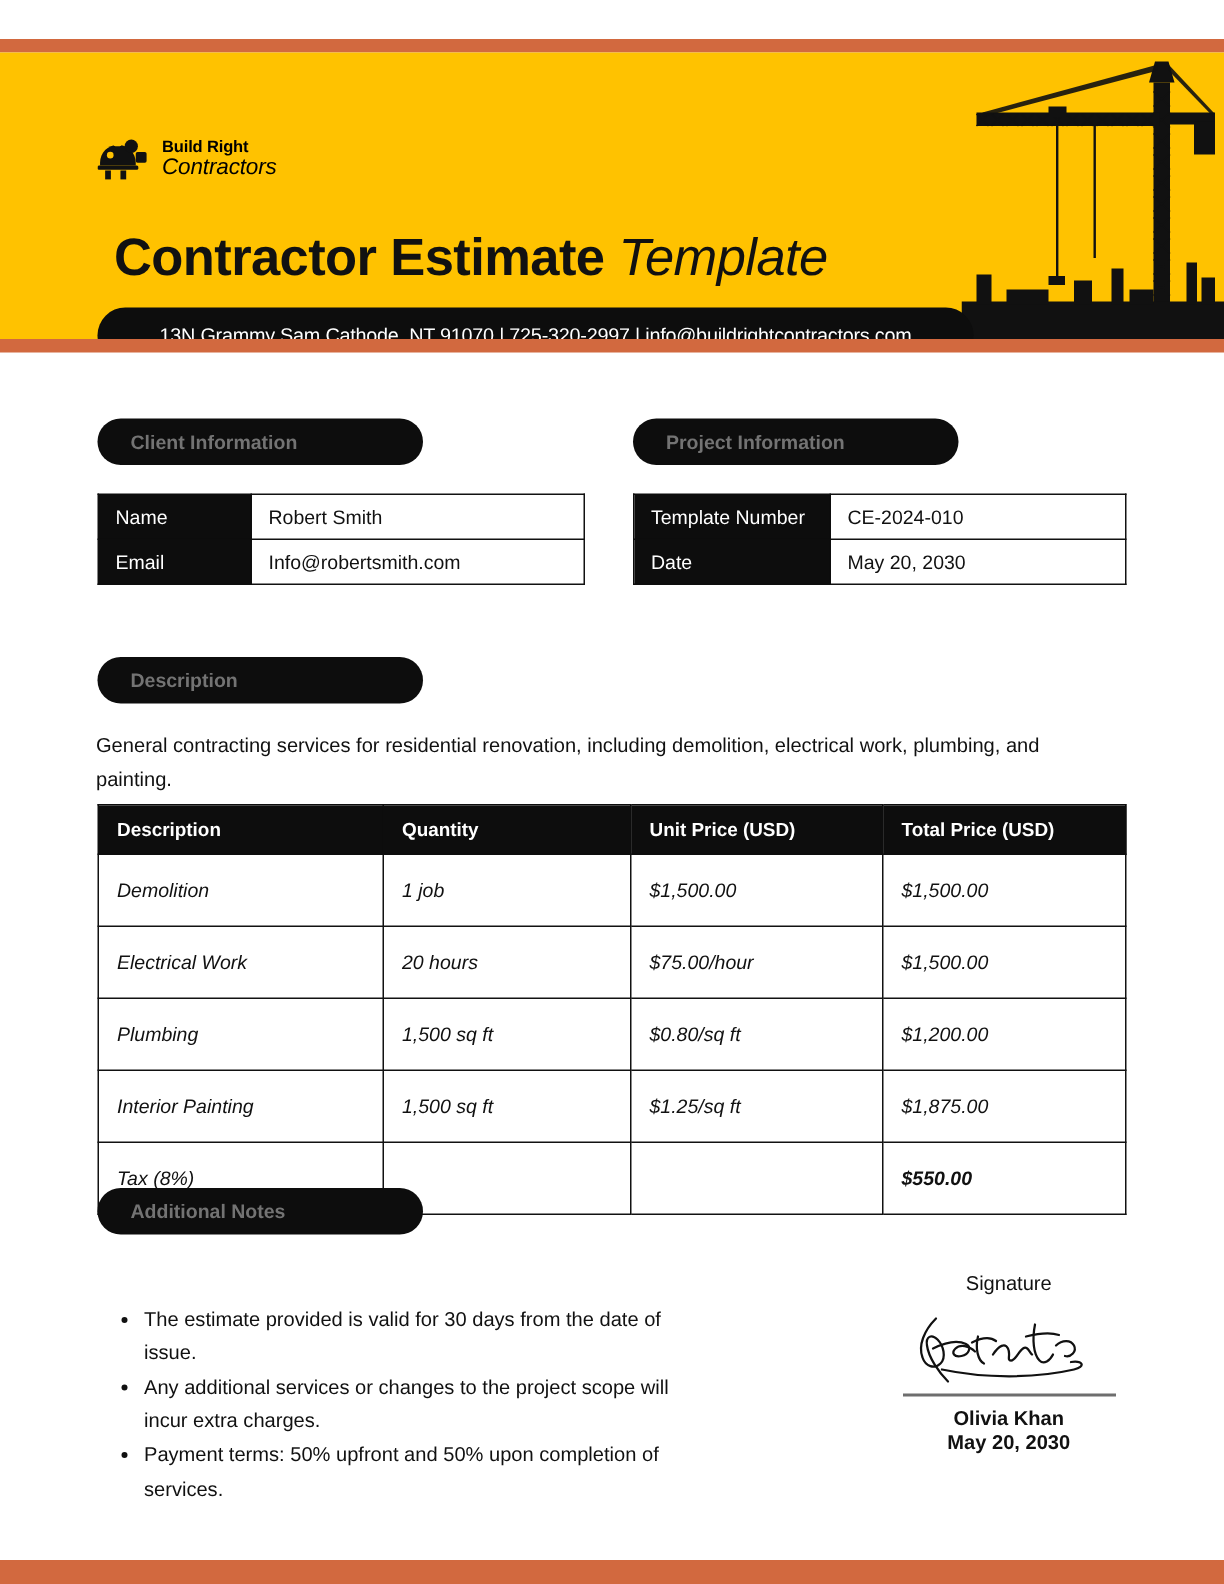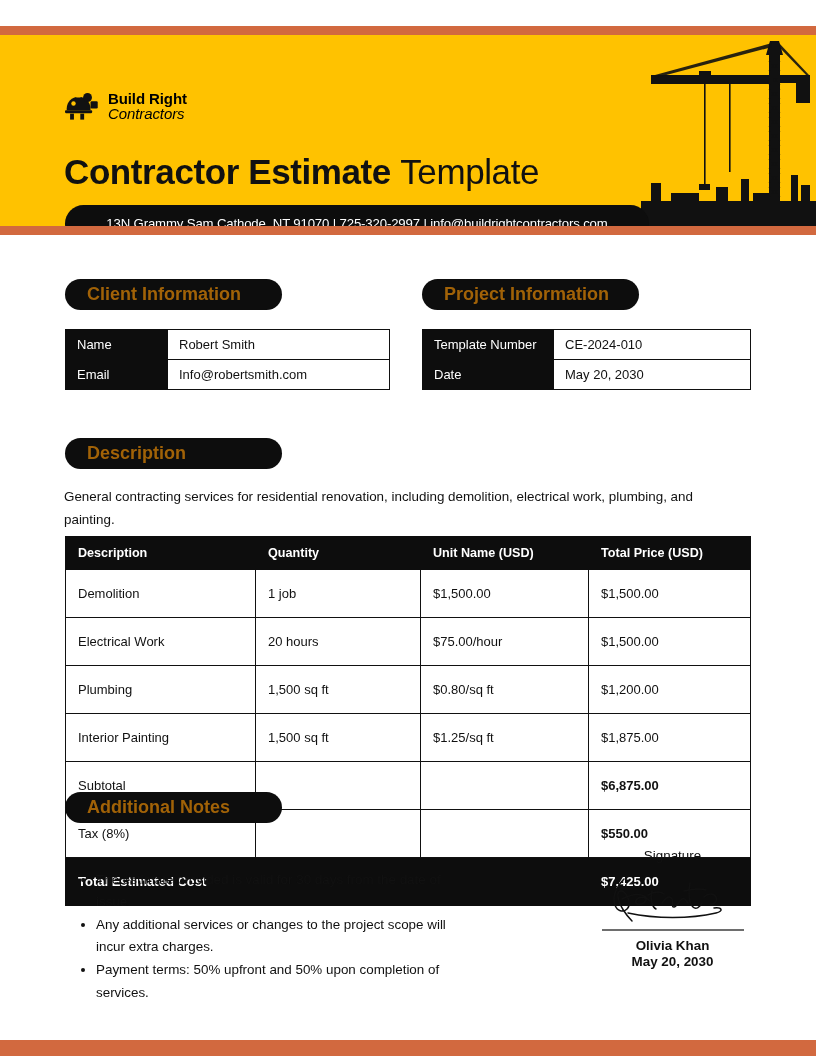--- a/index.html
+++ b/index.html
@@ -68,21 +68,21 @@
     position: absolute;
     left: 65px;
     top: 56px;
     display: flex;
     align-items: center;
     gap: 9px;
   }
   .logo-mark { width: 34px; height: 30px; display: block; }
   .logo-text { line-height: 1.02; }
   .logo-line1 {
-    font-size: 15px;
+    font-size: 11px;
     font-weight: bold;
     color: #000;
     letter-spacing: -0.1px;
     display: block;
   }
   .logo-line2 {
     font-size: 15px;
     font-style: italic;
     color: #000;
     display: block;
@@ -91,22 +91,22 @@
 
   .doc-title {
     position: absolute;
     left: 64px;
     top: 117px;
     font-size: 35px;
     color: #111111;
     white-space: nowrap;
     letter-spacing: -0.4px;
   }
-  .doc-title .t-bold { font-weight: bold; }
-  .doc-title .t-italic { font-weight: normal; text-align: center; }
+  .doc-title .t-bold { font-weight: bold; margin-left: 12px; }
+  .doc-title .t-italic { font-style: italic; font-weight: normal; text-align: center; }
 
   .contact-pill {
     position: absolute;
     left: 65px;
     top: 170px;
     width: 584px;
     height: 37px;
     background: #0d0d0d;
     border-radius: 19px;
     display: flex;
@@ -125,22 +125,22 @@
   .pill {
     position: absolute;
     height: 31px;
     background: #0d0d0d;
     border-radius: 16px;
     display: flex;
     align-items: center;
     padding: 0 22px;
   }
   .pill span {
-    color: #a16207;
-    font-size: 18px;
+    color: #737373;
+    font-size: 13px;
     font-weight: bold;
     white-space: nowrap;
   }
   #pill-client  { left: 65px;  top: 279px; width: 217px; }
   #pill-project { left: 422px; top: 279px; width: 217px; }
   #pill-desc    { left: 65px;  top: 438px; width: 217px; }
   #pill-notes   { left: 65px;  top: 792px; width: 217px; }
 
   
   .info-table {
@@ -196,20 +196,21 @@
     height: 33px;
     border: 1px solid #0d0d0d;
   }
   .items-table td {
     border: 1px solid #111111;
     font-size: 13px;
     height: 31px;
     padding: 16px 12px;
     color: #111111;
     vertical-align: middle;
+    font-style: italic;
   }
   .items-table td.amt-strong { font-weight: bold; }
   .items-table tr.total-row td {
     background: #0d0d0d;
     color: #ffffff;
     font-weight: bold;
     border-color: #0d0d0d;
     font-size: 13px;
     height: 30px;
   }
@@ -401,21 +402,21 @@
     <colgroup>
         <col style="width:190px">
         <col style="width:165px">
         <col style="width:168px">
         <col>
       </colgroup>
     <thead>
       <tr>
         <th>Description</th>
         <th>Quantity</th>
-        <th>Unit Name (USD)</th>
+        <th>Unit Price (USD)</th>
         <th>Total Price (USD)</th>
       </tr>
     </thead>
     <tbody>
       <tr>
         <td>Demolition</td>
         <td>1 job</td>
         <td>$1,500.00</td>
         <td>$1,500.00</td>
       </tr>
@@ -431,34 +432,24 @@
         <td>$0.80/sq ft</td>
         <td>$1,200.00</td>
       </tr>
       <tr>
         <td>Interior Painting</td>
         <td>1,500 sq ft</td>
         <td>$1.25/sq ft</td>
         <td>$1,875.00</td>
       </tr>
       <tr>
-        <td>Subtotal</td>
-        <td></td>
-        <td></td>
-        <td class="amt-strong">$6,875.00</td>
-      </tr>
-      <tr>
         <td>Tax (8%)</td>
         <td></td>
         <td></td>
         <td class="amt-strong">$550.00</td>
-      </tr>
-      <tr class="total-row">
-        <td colspan="3">Total Estimated Cost</td>
-        <td>$7,425.00</td>
       </tr>
     </tbody>
   </table>
 
   <div class="pill" id="pill-notes">
     <span>Additional Notes</span>
   </div>
   <ul class="notes-list">
     <li>The estimate provided is valid for 30 days from the date of issue.</li>
     <li>Any additional services or changes to the project scope will incur extra charges.</li>

